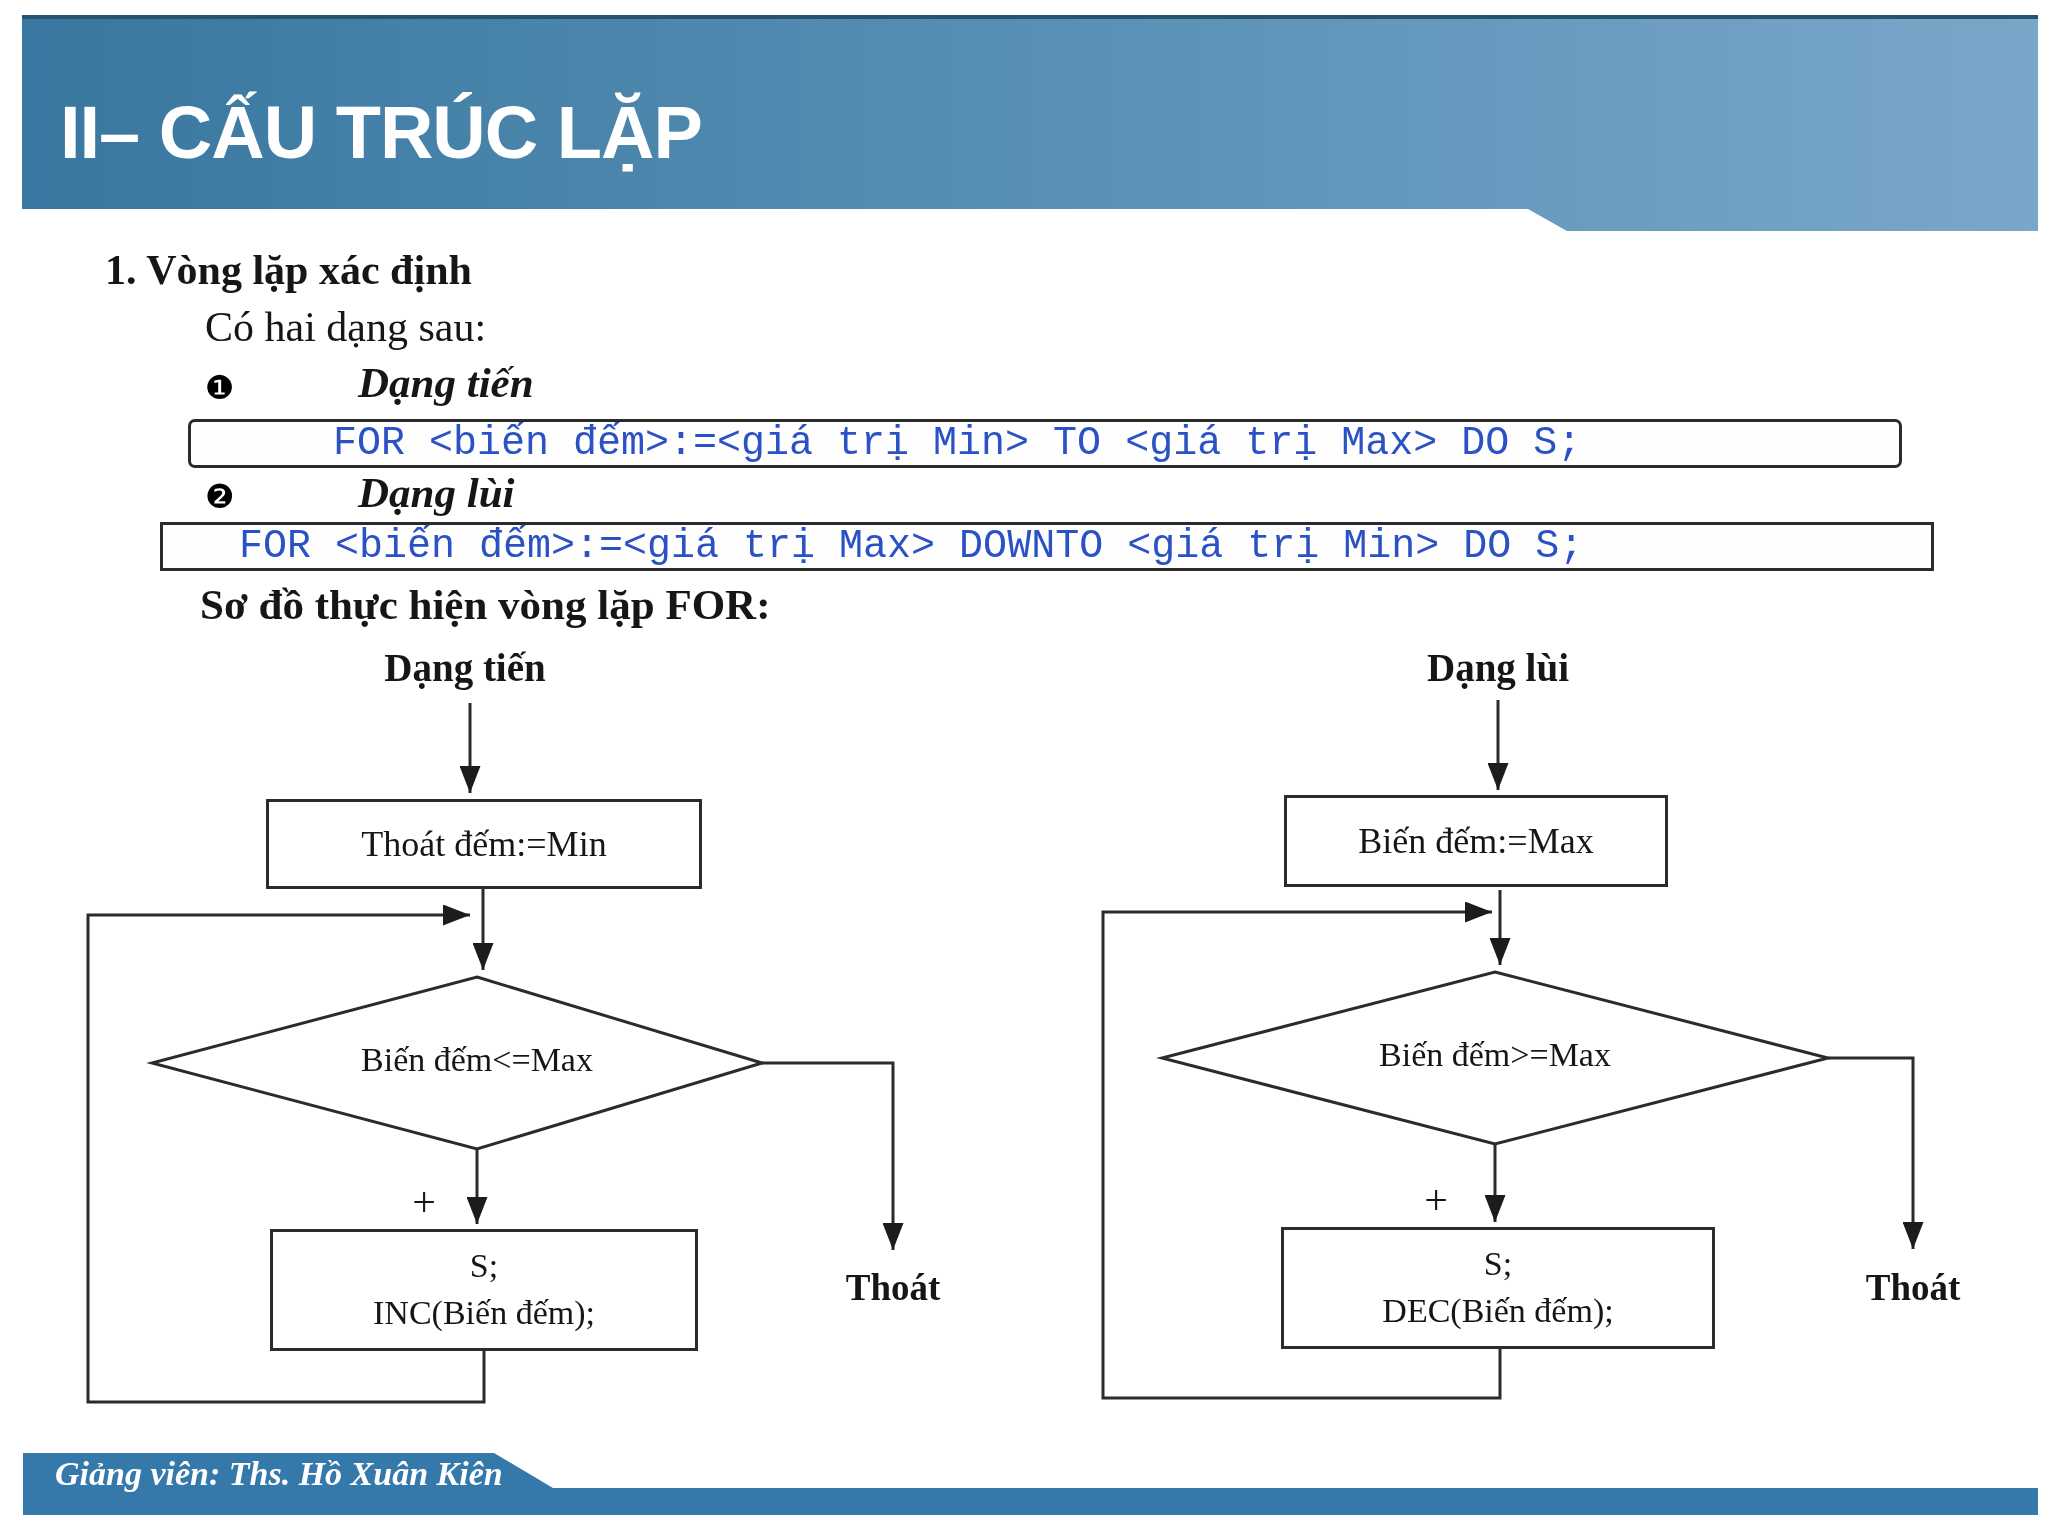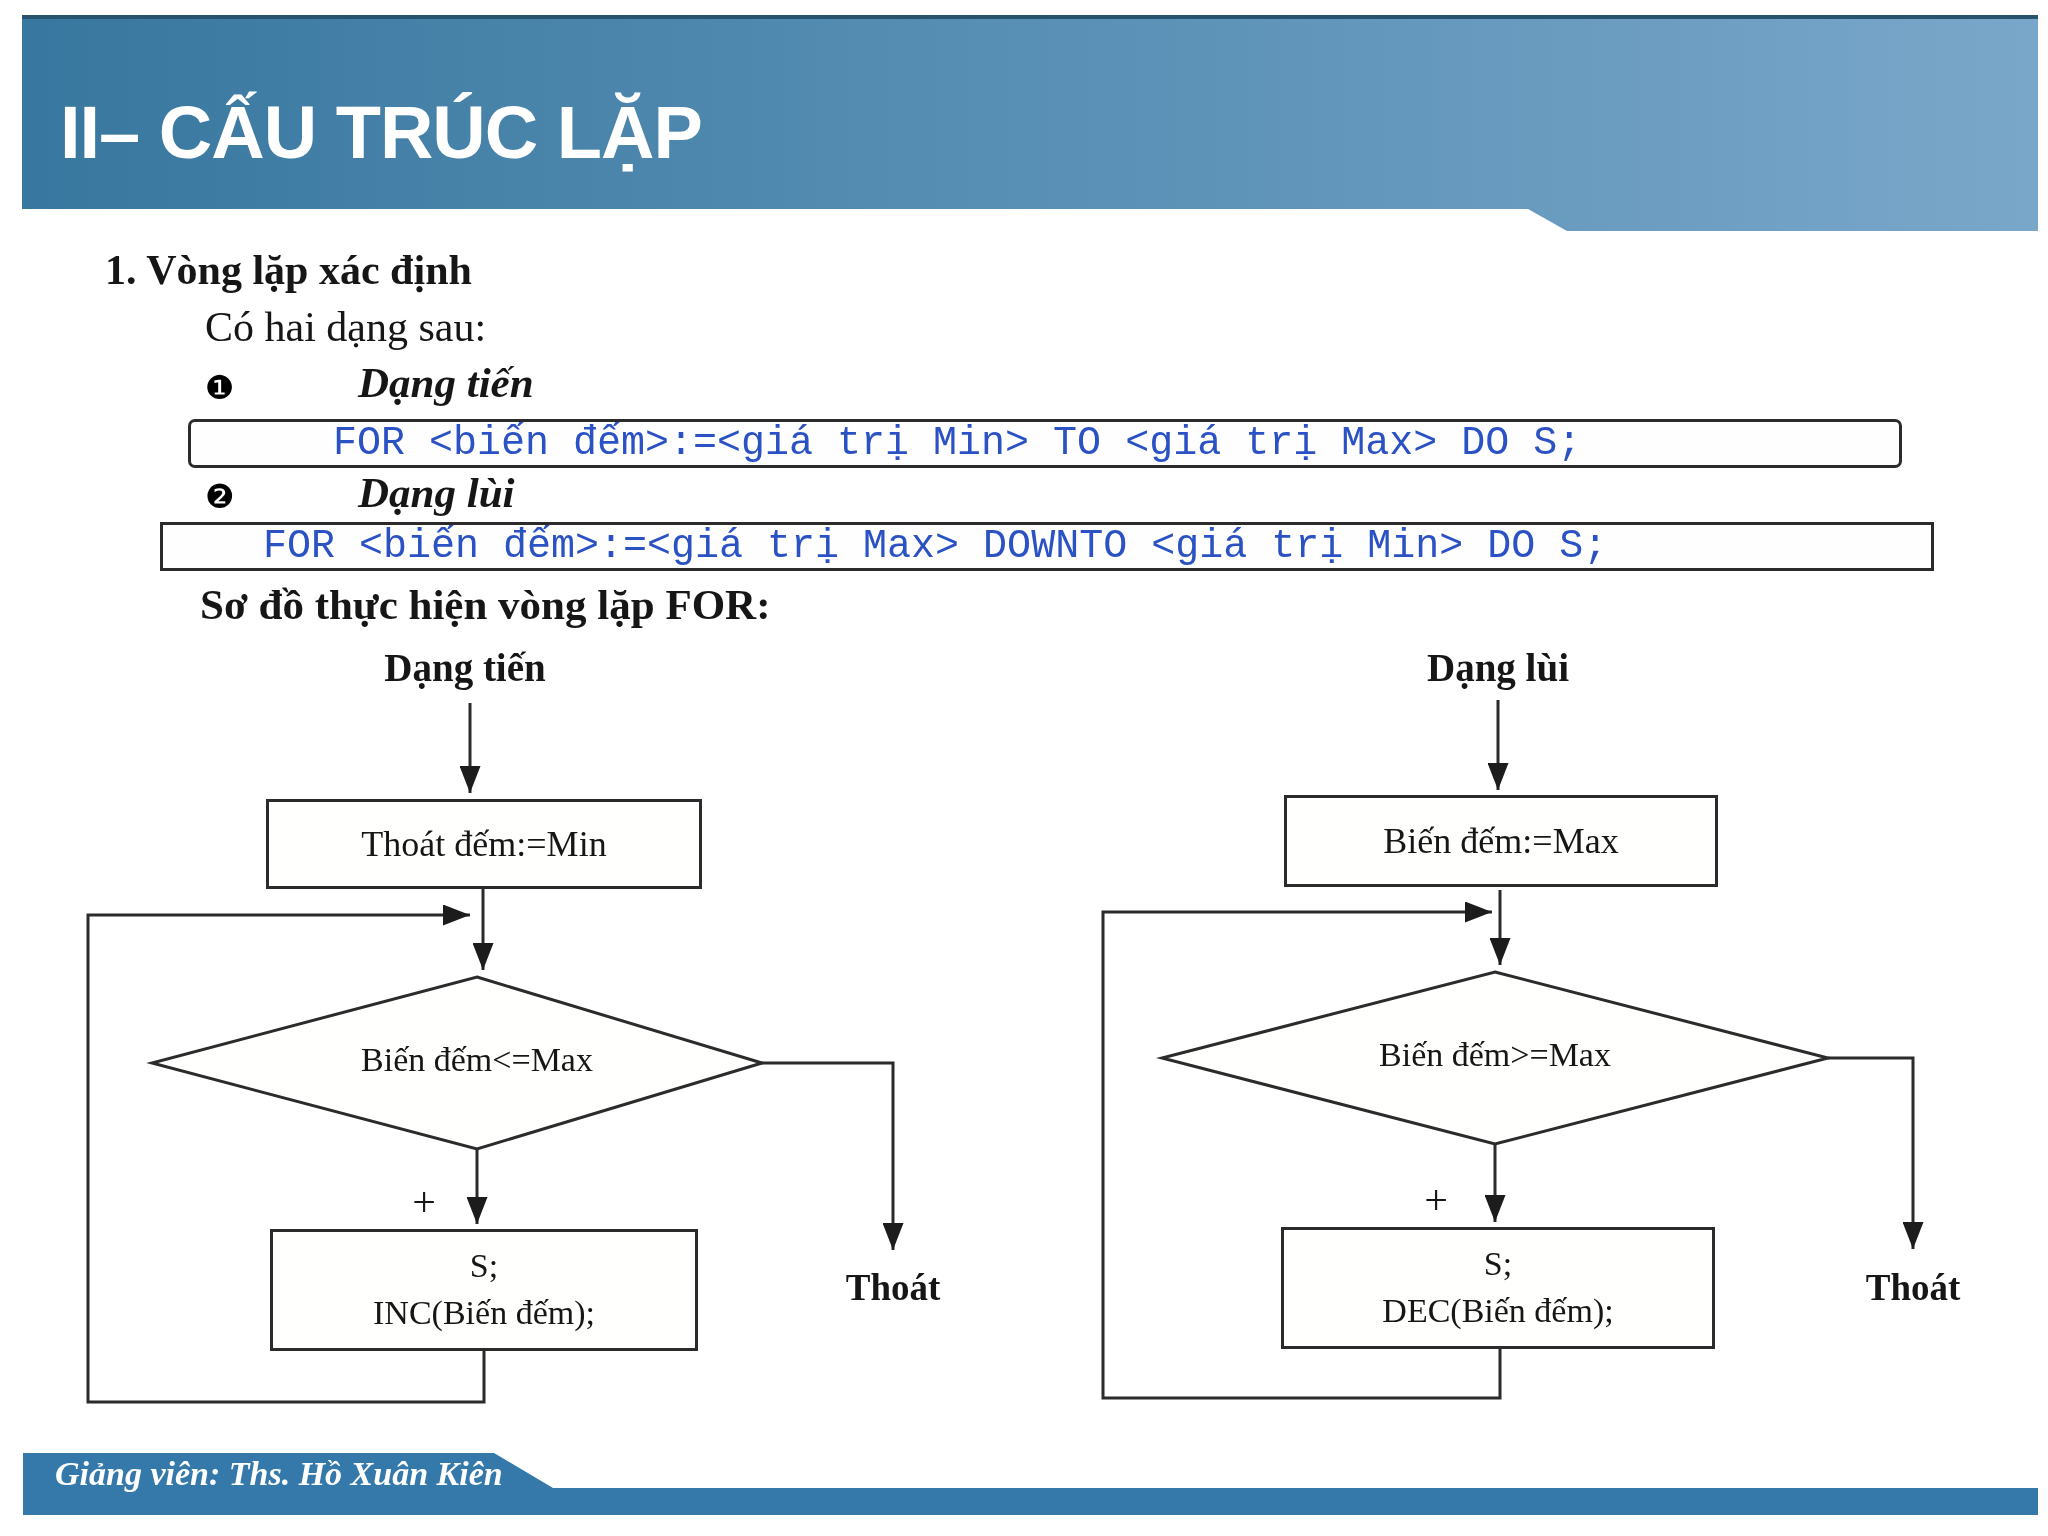--- a/index.html
+++ b/index.html
@@ -24,21 +24,21 @@
   .b2{left:205px;top:477px;}
   .form-label{font-size:43px;font-weight:bold;font-style:italic;}
   .fl1{left:358px;top:358px;}
   .fl2{left:358px;top:468px;}
   .codebox{position:absolute;border:3px solid #2b2b2b;background:#fffefe;box-sizing:border-box;}
   .cb1{left:188px;top:419px;width:1714px;height:49px;border-radius:7px;}
   .cb2{left:160px;top:522px;width:1774px;height:49px;}
   .code{font-family:"Liberation Mono","DejaVu Sans Mono",monospace;font-size:40px;
         color:#2b52c4;line-height:43px;white-space:pre;}
   .cb1 .code{padding-left:142px;}
-  .cb2 .code{padding-left:100px;}
+  .cb2 .code{padding-left:76px;}
   .diagram-h{left:200px;top:580px;font-size:43px;font-weight:bold;}
 
   
   .flow-svg{position:absolute;left:0;top:0;width:2048px;height:1536px;}
   .node{position:absolute;border:3px solid #2b2b2b;background:#fffffe;box-sizing:border-box;
         display:flex;align-items:center;justify-content:center;text-align:center;
         font-size:36px;color:#161616;}
   .node2{flex-direction:column;line-height:1.38;font-size:34px;}
   .chart-title{position:absolute;width:350px;text-align:center;font-size:39px;font-weight:bold;}
   .cond-label{position:absolute;width:400px;text-align:center;font-size:34px;}
@@ -106,21 +106,21 @@
   <div class="node" style="left:266px;top:799px;width:436px;height:90px;">Thoát đếm:=Min</div>
   <div class="cond-label" style="left:277px;top:1041px;">Biến đếm&lt;=Max</div>
   <div class="plus" style="left:394px;top:1178px;">+</div>
   <div class="node node2" style="left:270px;top:1229px;width:428px;height:122px;">
     <div>S;</div>
     <div>INC(Biến đếm);</div>
   </div>
   <div class="exit" style="left:793px;top:1266px;">Thoát</div>
 
   <div class="chart-title" style="left:1323px;top:645px;">Dạng lùi</div>
-  <div class="node" style="left:1284px;top:795px;width:434px;height:92px;">Biến đếm:=Max</div>
+  <div class="node" style="left:1284px;top:795px;width:384px;height:92px;">Biến đếm:=Max</div>
   <div class="cond-label" style="left:1295px;top:1036px;">Biến đếm&gt;=Max</div>
   <div class="plus" style="left:1406px;top:1176px;">+</div>
   <div class="node node2" style="left:1281px;top:1227px;width:434px;height:122px;">
     <div>S;</div>
     <div>DEC(Biến đếm);</div>
   </div>
   <div class="exit" style="left:1813px;top:1266px;">Thoát</div>
 
   <div class="ftr">
     <div class="ftr-text">Giảng viên: Ths. Hồ Xuân Kiên</div>

